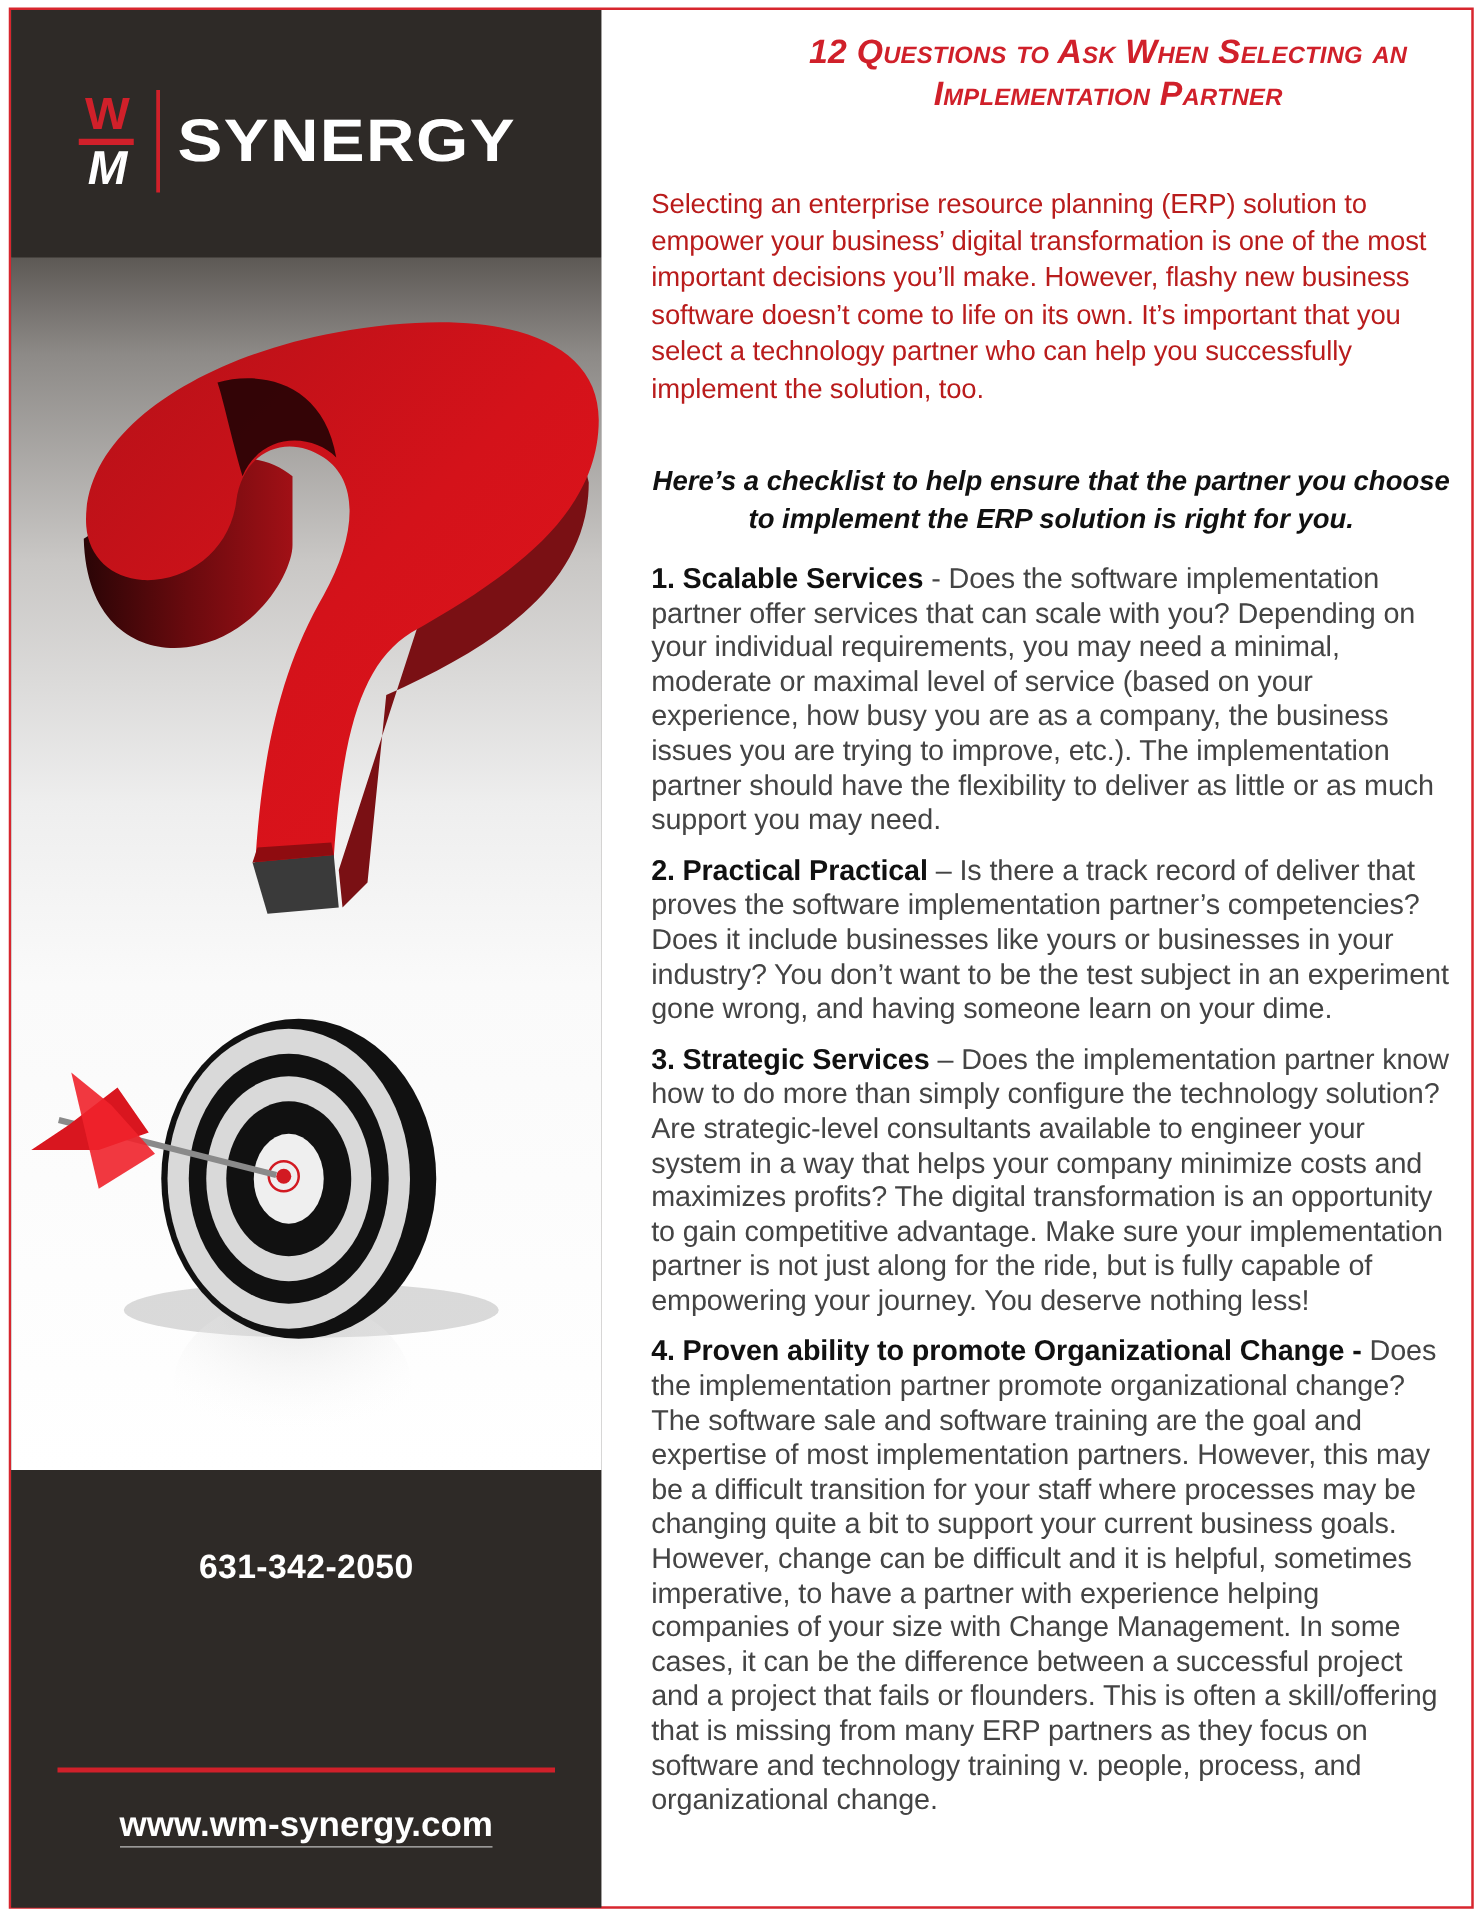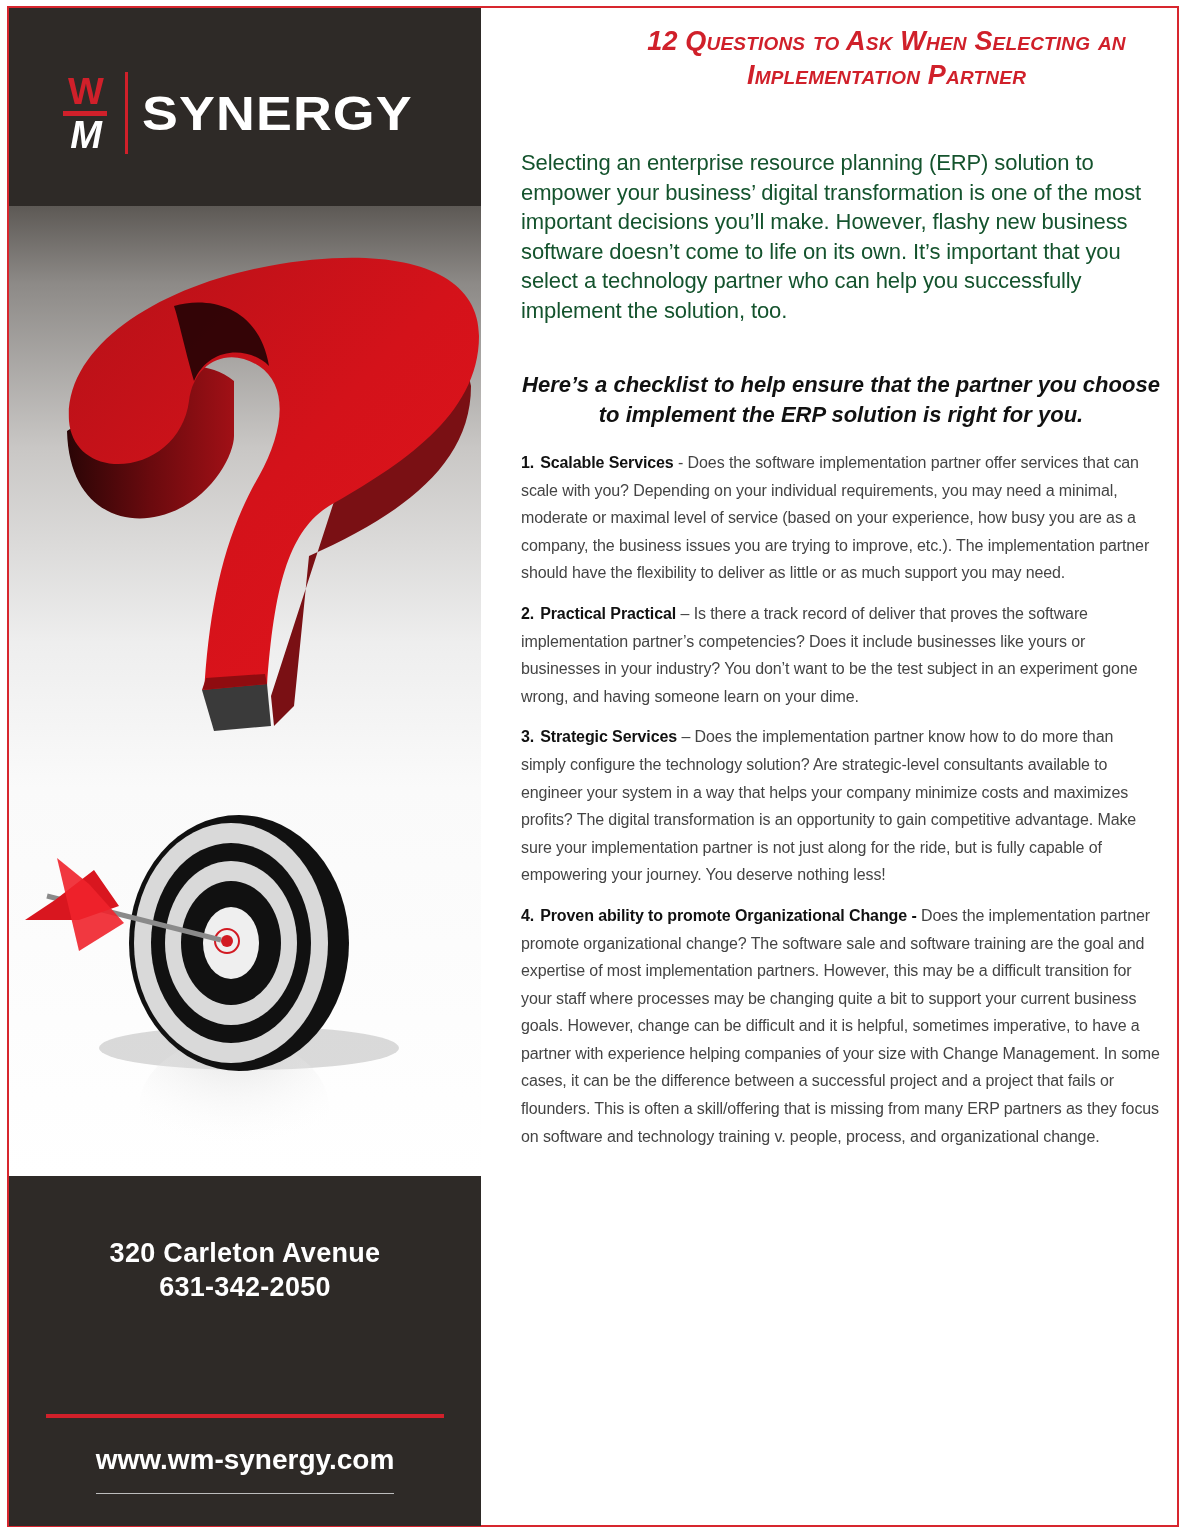--- a/index.html
+++ b/index.html
@@ -48,39 +48,39 @@
     position: absolute; left: 0; top: 1168px; width: 472px; height: 350px; background: #2e2a27;
     text-align: center; color: #ffffff;
   }
   .address { position: absolute; left: 0; top: 60px; width: 472px; }
   .address-line { font-weight: 700; font-size: 27px; line-height: 34px; letter-spacing: 0.3px; }
   .contact-rule { position: absolute; left: 37px; top: 238px; width: 398px; height: 4px; background: #d0202a; }
   .website {
     position: absolute; left: 0; top: 268px; width: 472px; text-align: center;
     font-weight: 700; font-size: 28px; color: #ffffff; text-decoration: none;
   }
-  .website span { border-bottom: 1px solid #bdbdbd; padding-bottom: 18px; }
+  .website span { border-bottom: 1px solid #bdbdbd; padding-bottom: 2px; }
 
   
   .right-col { position: absolute; left: 481px; top: 8px; width: 697px; height: 1518px; }
   .title {
     position: absolute; left: 0; top: 16px; width: 811px; text-align: center;
     color: #d0202a; font-style: italic; font-weight: 700; font-size: 27px; line-height: 34px;
     font-variant: small-caps; letter-spacing: 0.2px;
   }
   .intro {
     position: absolute; left: 40px; top: 118px; width: 640px;
-    color: #14532d; font-size: 22px; line-height: 29.6px; letter-spacing: -0.1px;
+    color: #b91c1c; font-size: 22px; line-height: 29.6px; letter-spacing: -0.1px;
   }
   .checklist-lead {
     position: absolute; left: 40px; top: 340px; width: 640px;
     color: #111111; font-size: 22px; line-height: 30px; font-style: italic; font-weight: 700; text-align: center;
   }
   .questions { position: absolute; left: 40px; top: 441px; width: 640px; }
-  .q-item { color: #444444; font-size: 16px; line-height: 27.6px; margin: 0 0 13px 0; letter-spacing: -0.1px; }
+  .q-item { color: #444444; font-size: 23px; line-height: 27.6px; margin: 0 0 13px 0; letter-spacing: -0.1px; }
   .q-num, .q-head { color: #111111; font-weight: 700; }
   .q-num { margin-right: 6px; }
 </style>
 </head>
 <body>
 
 <div class="page-frame"></div>
 
 <div class="left-col">
   <div class="logo-panel">
@@ -145,21 +145,20 @@
         <circle cx="218" cy="153" r="6" fill="#d21a22"></circle>
       </g>
       <line x1="38" y1="108" x2="212" y2="152" stroke="#8a8a8a" stroke-width="5"></line>
       <polygon points="16,132 46,112 85,82 110,118 70,132" fill="#d9161f"></polygon>
       <polygon points="48,70 80,96 115,135 70,163" fill="#f0222b" opacity="0.9"></polygon>
     </svg>
   </div>
 
   <div class="contact-panel">
     <div class="address">
-      <div class="address-line">320 Carleton Avenue</div>
       <div class="address-line">631-342-2050</div>
     </div>
     <div class="contact-rule"></div>
     <a class="website">
       <span>www.wm-synergy.com</span>
     </a>
   </div>
 </div>
 
 <div class="right-col">

